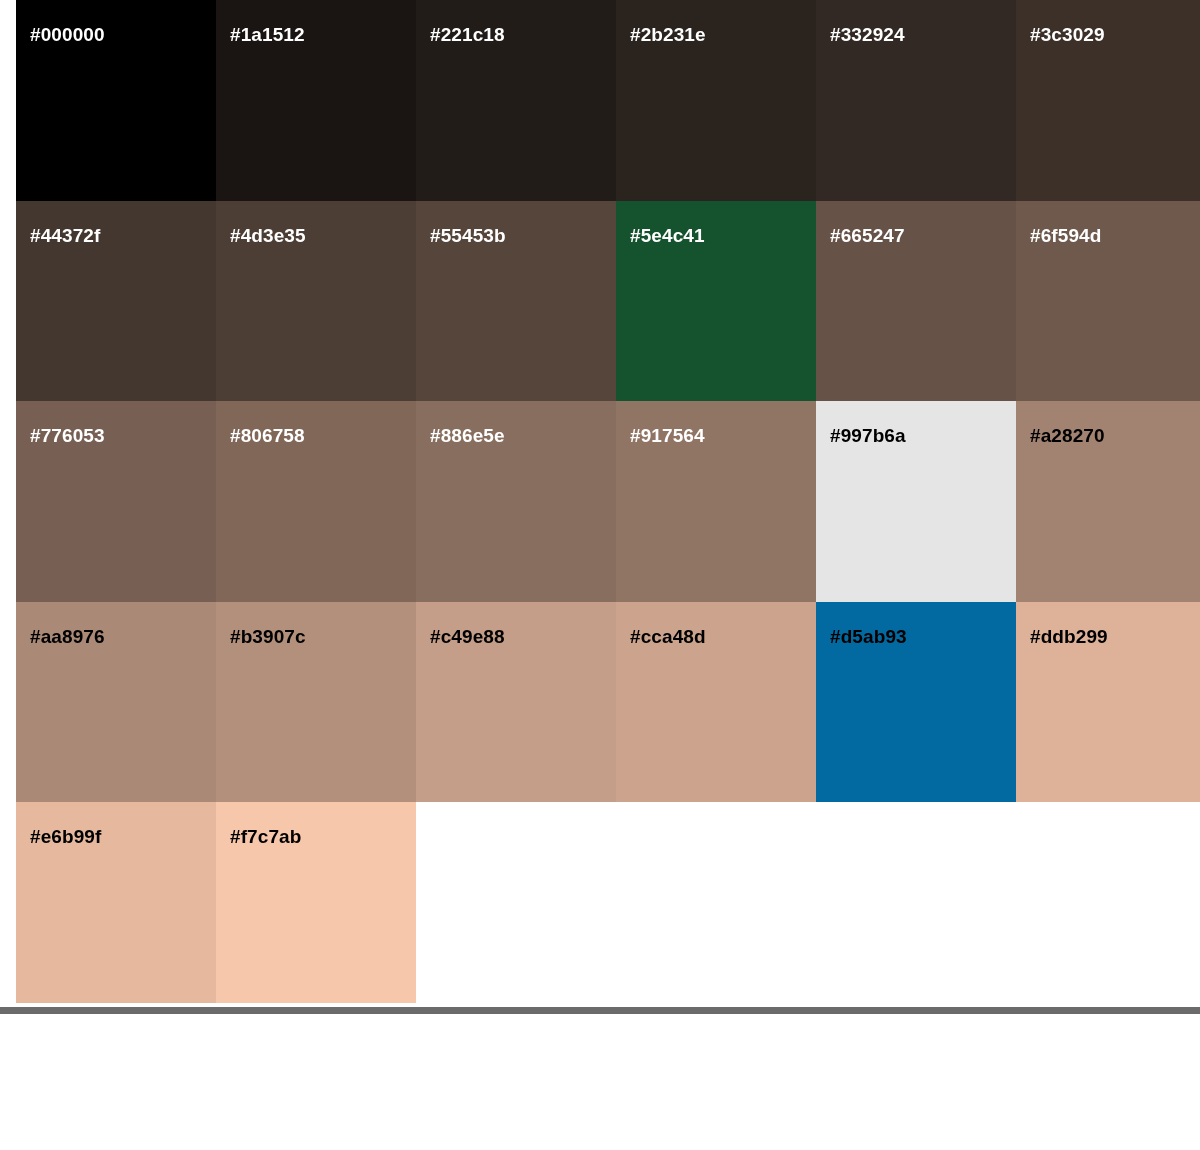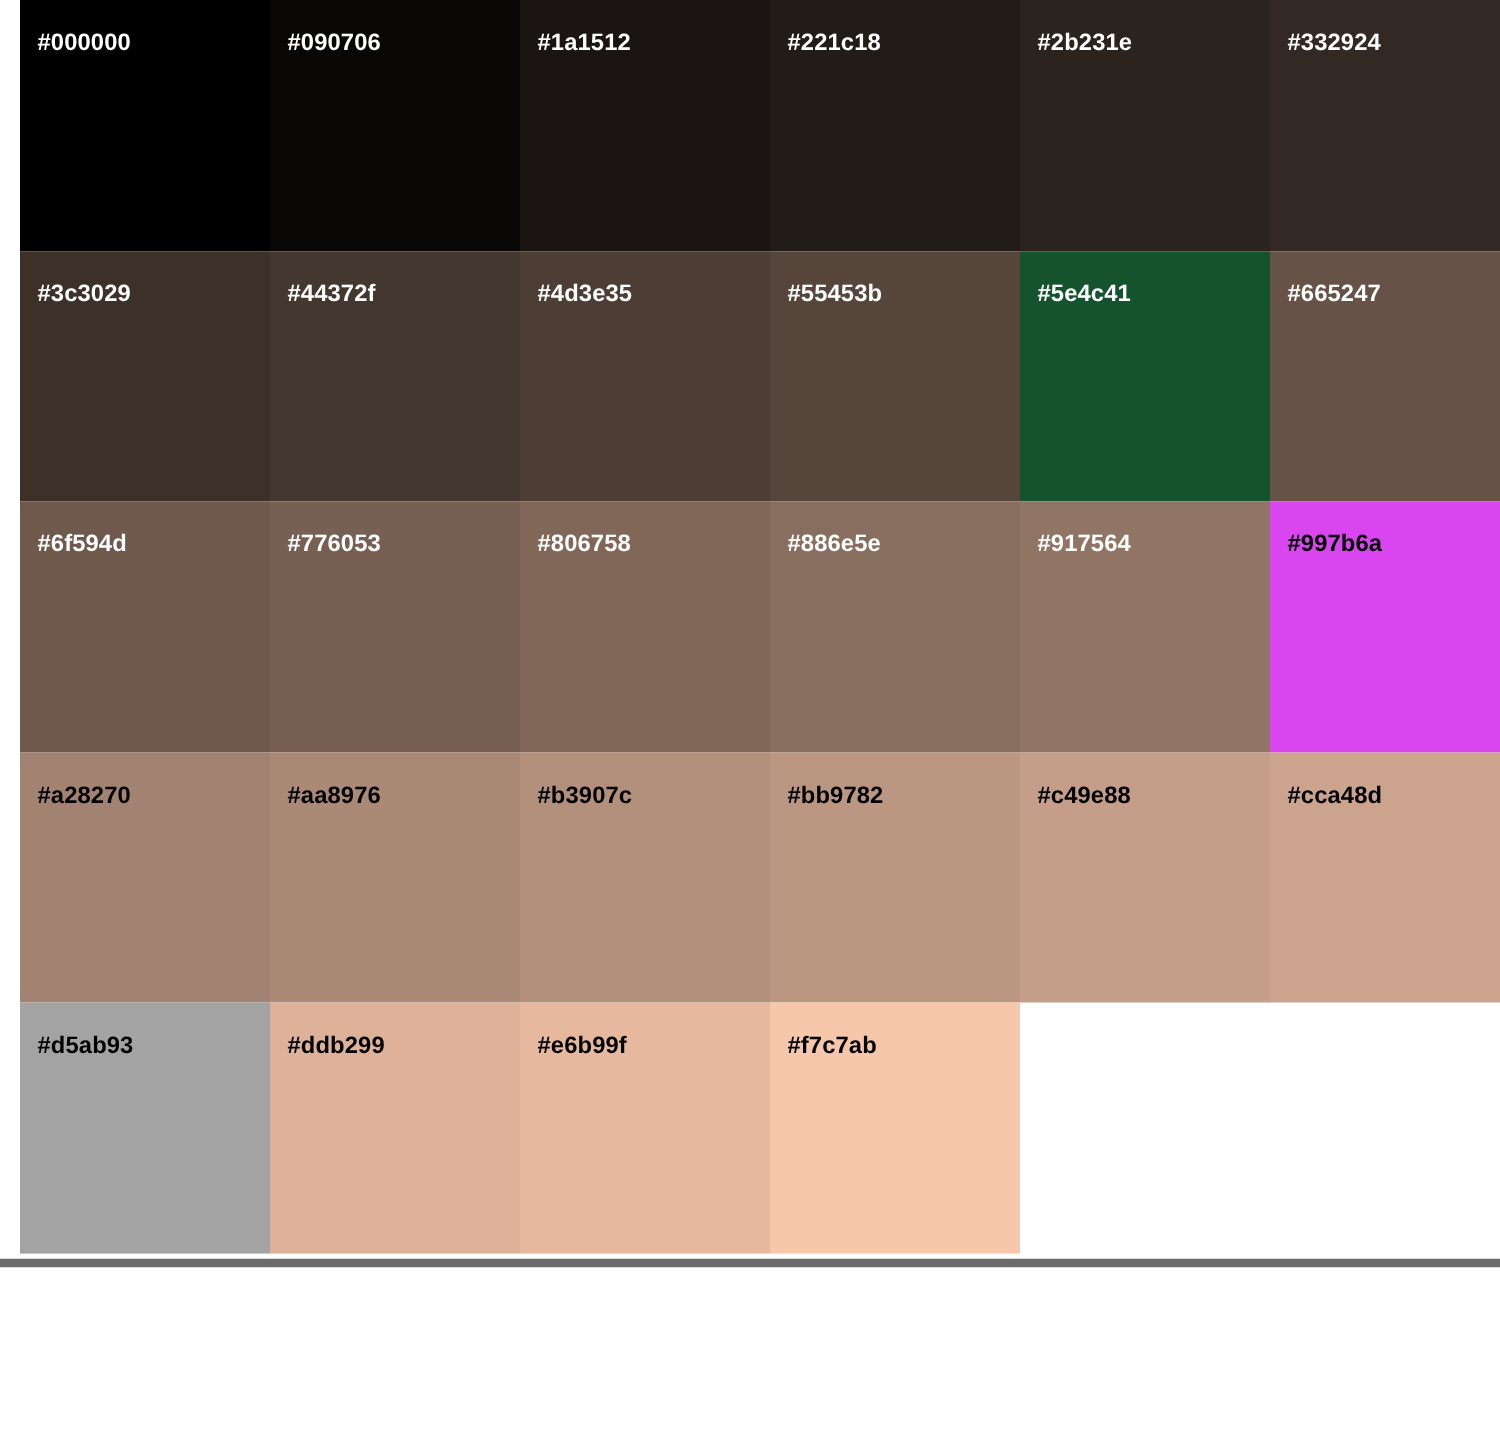--- a/index.html
+++ b/index.html
@@ -83,23 +83,20 @@
 </style>
 </head>
 <body>
 
 <div id="page">
 
   <div id="swatch-grid">
       <div class="swatch light-text" style="background: rgb(0, 0, 0);">
         <span class="swatch-label">#000000</span>
       </div>
-      <div class="swatch light-text" style="background: rgb(9, 7, 6);">
-        <span class="swatch-label">#090706</span>
-      </div>
       <div class="swatch light-text" style="background: rgb(26, 21, 18);">
         <span class="swatch-label">#1a1512</span>
       </div>
       <div class="swatch light-text" style="background: rgb(34, 28, 24);">
         <span class="swatch-label">#221c18</span>
       </div>
       <div class="swatch light-text" style="background: rgb(43, 35, 30);">
         <span class="swatch-label">#2b231e</span>
       </div>
       <div class="swatch light-text" style="background: rgb(51, 41, 36); padding-left: 12px;">
@@ -131,42 +128,39 @@
       </div>
       <div class="swatch light-text" style="background: rgb(128, 103, 88);">
         <span class="swatch-label">#806758</span>
       </div>
       <div class="swatch light-text" style="background: rgb(136, 110, 94);">
         <span class="swatch-label">#886e5e</span>
       </div>
       <div class="swatch light-text" style="background: rgb(145, 117, 100);">
         <span class="swatch-label">#917564</span>
       </div>
-      <div class="swatch dark-text" style="background: #d946ef;">
+      <div class="swatch dark-text" style="background: #e5e5e5;">
         <span class="swatch-label">#997b6a</span>
       </div>
       <div class="swatch dark-text" style="background: rgb(162, 130, 112);">
         <span class="swatch-label">#a28270</span>
       </div>
       <div class="swatch dark-text" style="background: rgb(170, 137, 118);">
         <span class="swatch-label">#aa8976</span>
       </div>
       <div class="swatch dark-text" style="background: rgb(179, 144, 124);">
         <span class="swatch-label">#b3907c</span>
       </div>
-      <div class="swatch dark-text" style="background: rgb(187, 151, 130);">
-        <span class="swatch-label">#bb9782</span>
-      </div>
       <div class="swatch dark-text" style="background: rgb(196, 158, 136);">
         <span class="swatch-label">#c49e88</span>
       </div>
       <div class="swatch dark-text" style="background: rgb(204, 164, 141);">
         <span class="swatch-label">#cca48d</span>
       </div>
-      <div class="swatch dark-text" style="background: #a3a3a3;">
+      <div class="swatch dark-text" style="background: #0369a1;">
         <span class="swatch-label">#d5ab93</span>
       </div>
       <div class="swatch dark-text" style="background: rgb(221, 178, 153);">
         <span class="swatch-label">#ddb299</span>
       </div>
       <div class="swatch dark-text" style="background: rgb(230, 185, 159);">
         <span class="swatch-label">#e6b99f</span>
       </div>
       <div class="swatch dark-text" style="background: rgb(247, 199, 171);">
         <span class="swatch-label">#f7c7ab</span>

